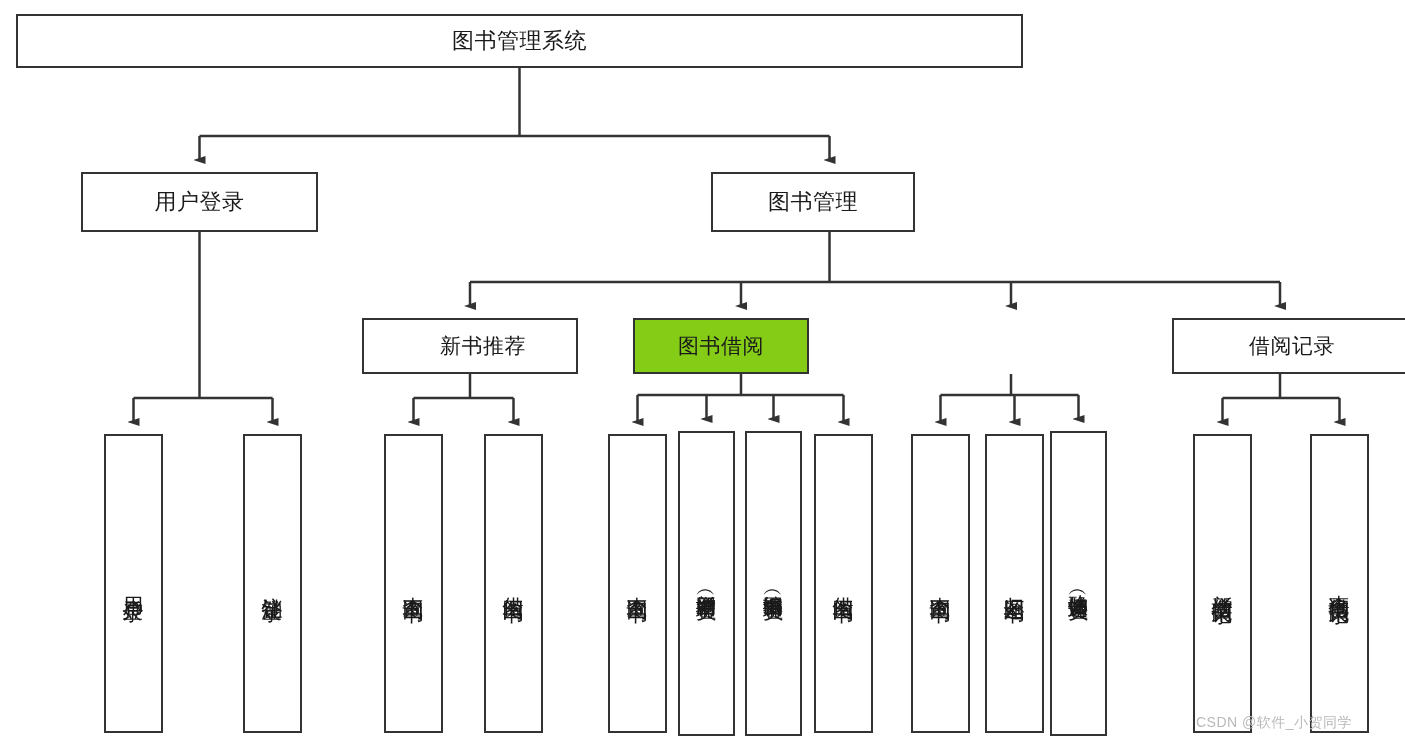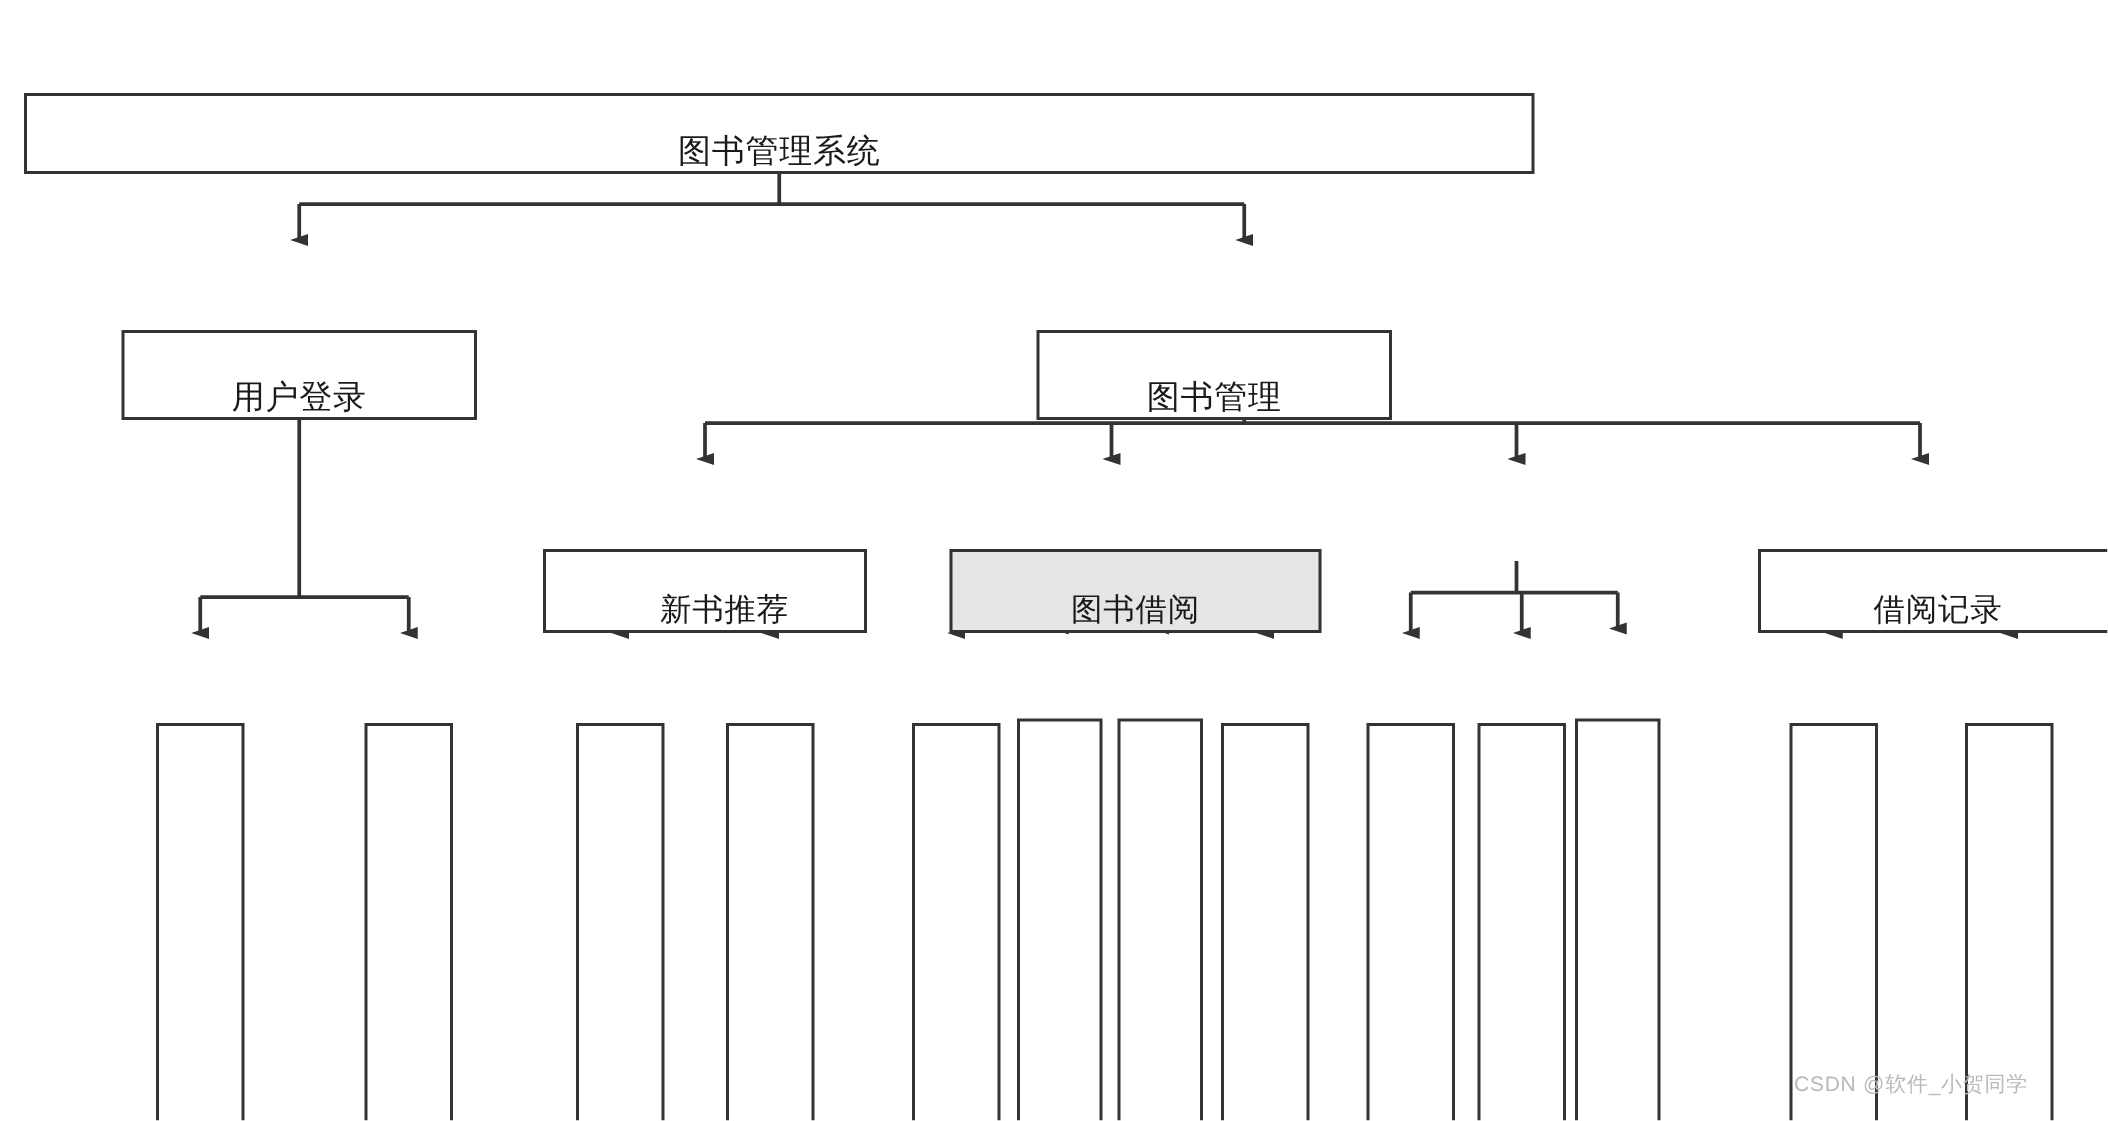--- a/index.html
+++ b/index.html
@@ -25,24 +25,23 @@
     width: 1405px;
     height: 747px;
     pointer-events: none;
   }
   .node {
     position: absolute;
     box-sizing: border-box;
     border: 2.5px solid #333333;
     background: #ffffff;
     display: flex;
-    align-items: flex-end;
+    align-items: center;
     justify-content: center;
     color: #1a1a1a;
-    margin-top: 48px;
   }
   .node .label {
     display: block;
     text-align: center;
     line-height: 1.18;
     letter-spacing: 0.5px;
   }
   .node.horiz .label {
     writing-mode: horizontal-tb;
     font-size: 21px;
@@ -117,29 +116,29 @@
   </svg>
 
   <div class="node root horiz" style="left: 16px; top: 14px; width: 1007px; height: 54px; border-color: rgb(51, 51, 51); background: rgb(255, 255, 255); color: rgb(26, 26, 26);">
     <span class="label">图书管理系统</span>
   </div>
 
   <div class="node level1 horiz" style="left: 81px; top: 172px; width: 237px; height: 60px; border-color: rgb(51, 51, 51); background: rgb(255, 255, 255); color: rgb(26, 26, 26);">
     <span class="label">用户登录</span>
   </div>
 
-  <div class="node level1 horiz" style="left: 691px; top: 172px; width: 237px; height: 60px; border-color: rgb(51, 51, 51); background: rgb(255, 255, 255); color: rgb(26, 26, 26);">
+  <div class="node level1 horiz" style="left: 711px; top: 172px; width: 204px; height: 60px; border-color: rgb(51, 51, 51); background: rgb(255, 255, 255); color: rgb(26, 26, 26);">
     <span class="label">图书管理</span>
   </div>
 
   <div class="node level2 horiz" style="left: 362px; top: 318px; width: 216px; height: 56px; border-color: rgb(51, 51, 51); background: rgb(255, 255, 255); color: rgb(26, 26, 26); padding-left: 26px;">
     <span class="label">新书推荐</span>
   </div>
 
-  <div class="node level2 horiz" style="left: 633px; top: 318px; width: 248px; height: 56px; border-color: rgb(51, 51, 51); background: #e5e5e5; color: rgb(26, 26, 26);">
+  <div class="node level2 horiz" style="left: 633px; top: 318px; width: 176px; height: 56px; border-color: rgb(51, 51, 51); background: #84cc16; color: rgb(26, 26, 26);">
     <span class="label">图书借阅</span>
   </div>
 
 
   <div class="node level2 horiz" style="left: 1172px; top: 318px; width: 240px; height: 56px; border-color: rgb(51, 51, 51); background: rgb(255, 255, 255); color: rgb(26, 26, 26);">
     <span class="label">借阅记录</span>
   </div>
 
   <div class="node leaf vert" style="left: 104px; top: 434px; width: 59px; height: 299px; border-color: rgb(51, 51, 51); background: rgb(255, 255, 255); color: rgb(26, 26, 26);">
     <span class="label">用户登录</span>

